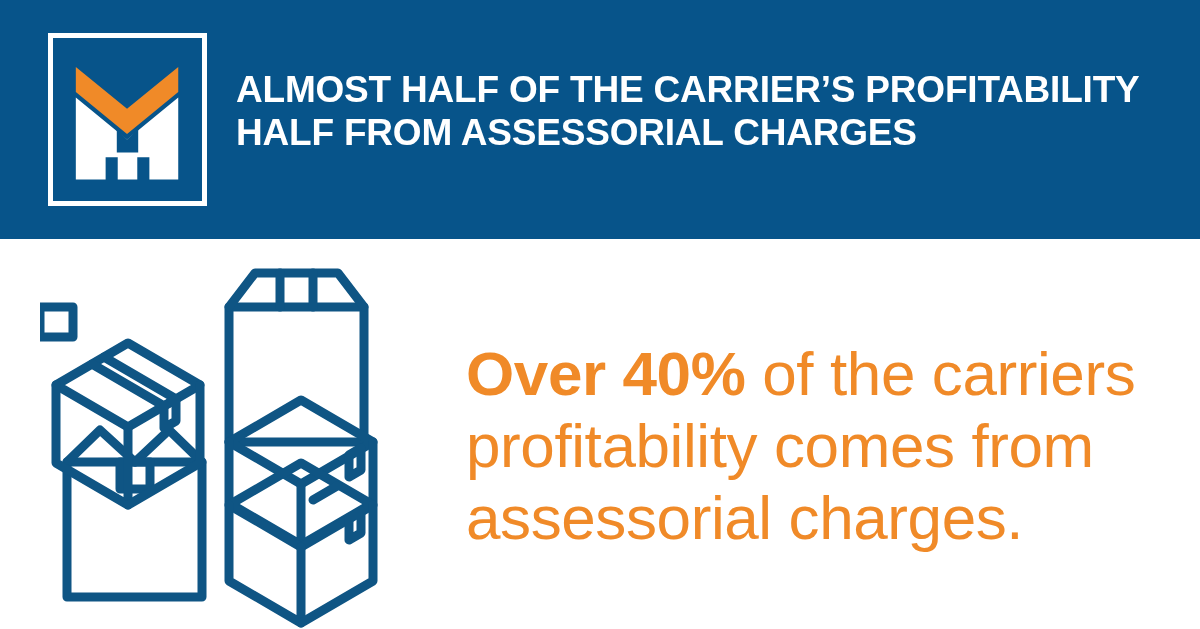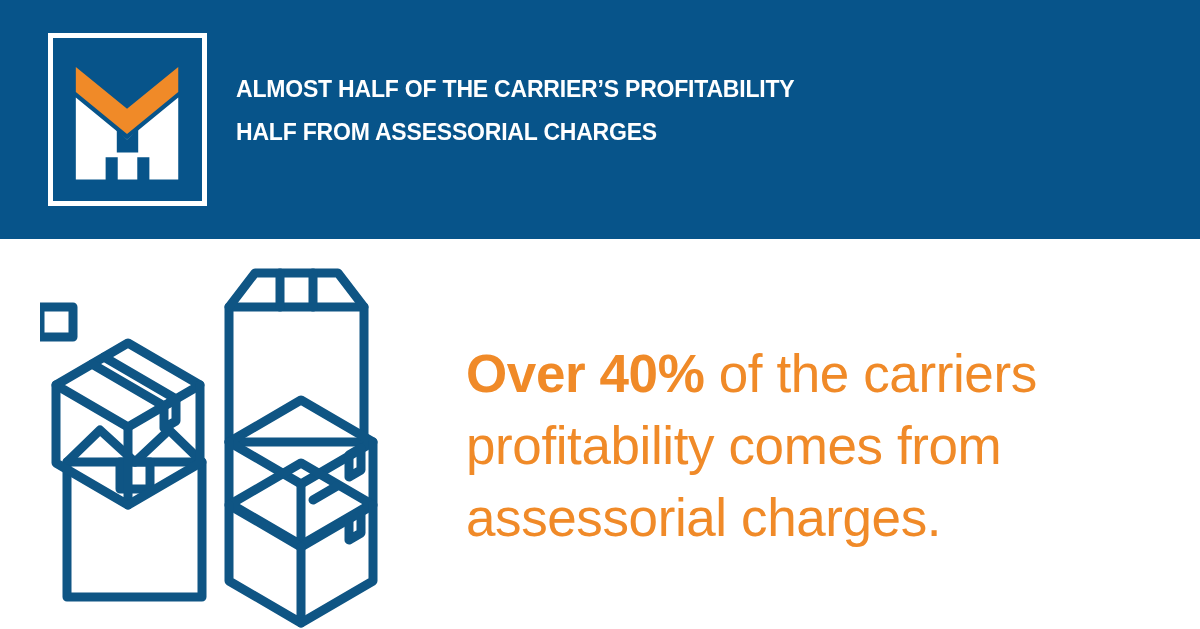--- a/index.html
+++ b/index.html
@@ -53,21 +53,21 @@
   }
 
   .header-title {
     position: absolute;
     left: 236px;
     top: 68px;
     width: 940px;
     color: #ffffff;
     font-family: "Liberation Sans", sans-serif;
     font-weight: bold;
-    font-size: 23px;
+    font-size: 37px;
     line-height: 43px;
     letter-spacing: -0.2px;
   }
   .header-title .line {
     display: block;
     white-space: nowrap;
   }
 
   
   .body-area {
@@ -91,21 +91,21 @@
     height: 380px;
   }
 
   .statement {
     position: absolute;
     left: 466px;
     top: 99px;
     width: 700px;
     color: #F08A28;
     font-family: "Liberation Sans", sans-serif;
-    font-size: 53px;
+    font-size: 62px;
     line-height: 72px;
     font-weight: normal;
     letter-spacing: -0.4px;
   }
   .statement .emph {
     font-weight: bold;
   }
 </style>
 </head>
 <body>

